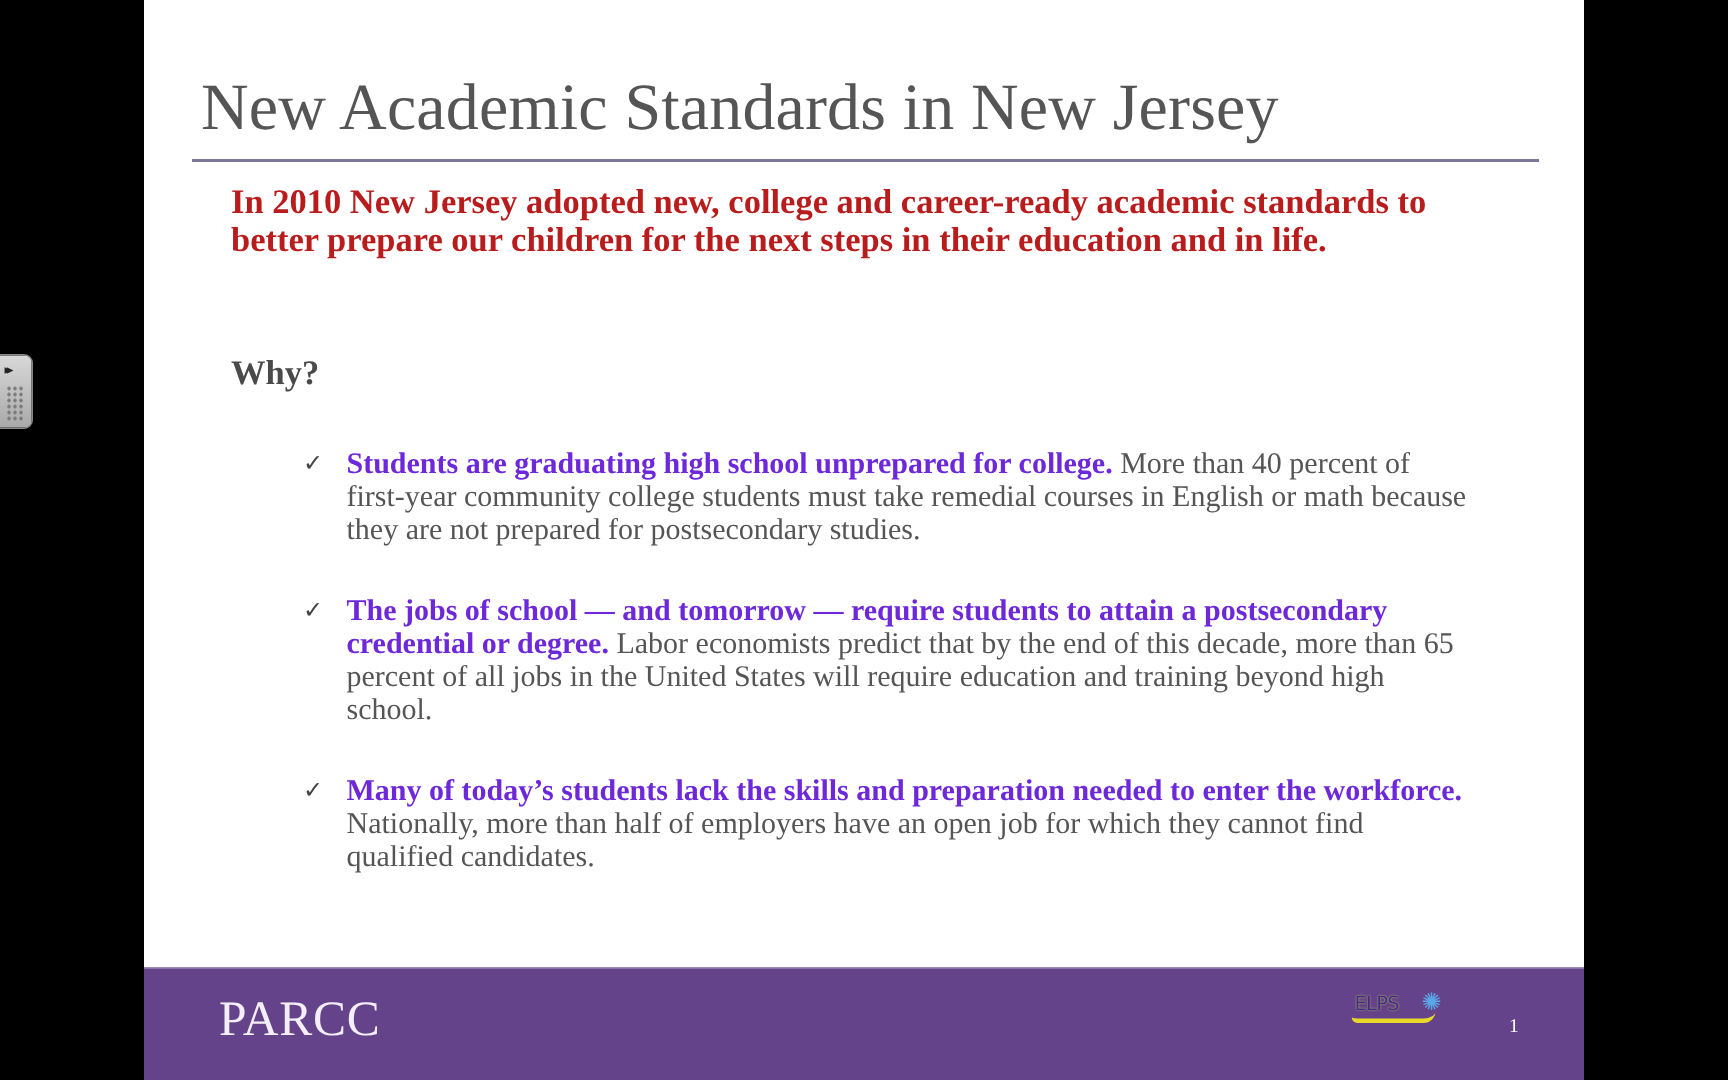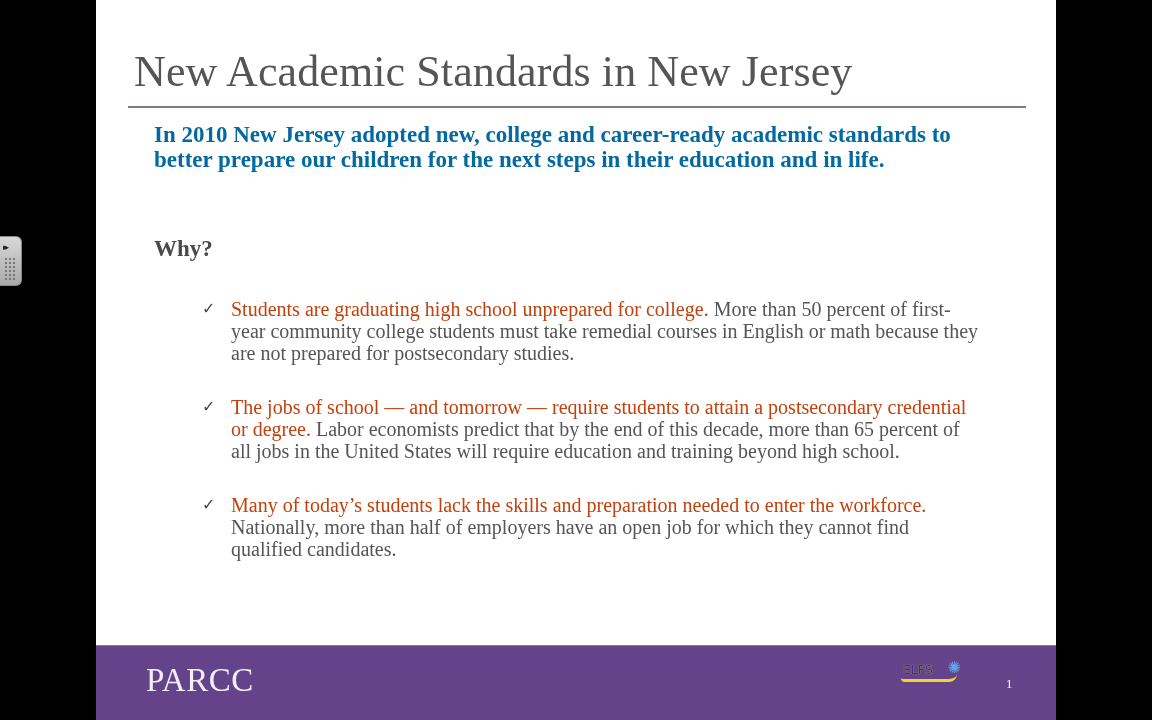--- a/index.html
+++ b/index.html
@@ -36,39 +36,39 @@
       position: absolute; left: 38px; top: 46px;
       font-size: 44px; color: #555555; font-weight: normal;
       letter-spacing: 0.1px;
     }
     .title-rule {
       position: absolute; left: 32px; top: 106px; width: 898px; height: 2px;
       background: #7a7896;
     }
     .intro {
       position: absolute; left: 58px; top: 122px; width: 800px;
-      font-size: 23px; line-height: 25px; font-weight: bold; color: #0369a1;
+      font-size: 23px; line-height: 25px; font-weight: bold; color: #b91c1c;
     }
     .why {
       position: absolute; left: 58px; top: 236px;
       font-size: 23px; font-weight: bold; color: #4a4a4a; text-align: right;
     }
     .bullets {
       position: absolute; left: 106px; top: 298px; width: 780px;
     }
     .bullet {
       position: relative; padding-left: 29px;
       font-size: 20px; line-height: 22px; color: #555;
     }
     .bullet + .bullet { margin-top: 32px; }
     .bullet .check {
       position: absolute; left: 0; top: 0;
       font-family: "DejaVu Sans", sans-serif; font-size: 16px; color: #444;
     }
-    .bullet .lead { font-weight: normal; color: #c2410c; }
+    .bullet .lead { font-weight: bold; color: #6d28d9; }
     .footer {
       position: absolute; left: 0; top: 645px; width: 960px; height: 75px;
       background: #65438a;
       border-top: 1px solid #8a74a8;
     }
     .parcc-logo {
       position: absolute; left: 50px; top: 16px;
       font-size: 33px; color: #f4eef8; letter-spacing: 0.5px;
     }
     .elps-logo {
@@ -106,21 +106,21 @@
   <div class="slide">
     <h1 class="slide-title">New Academic Standards in New Jersey</h1>
     <div class="title-rule"></div>
 
     <p class="intro">In 2010 New Jersey adopted new, college and career-ready academic standards to better prepare our children for the next steps in their education and in life.</p>
     <p class="why">Why?</p>
 
     <div class="bullets">
       <div class="bullet">
         <span class="check">✓</span>
-        <span class="lead"> Students are graduating high school unprepared for college.</span><span> More than 50 percent of first-year community college students must take remedial courses in English or math because they are not prepared for postsecondary studies.</span>
+        <span class="lead"> Students are graduating high school unprepared for college.</span><span> More than 40 percent of first-year community college students must take remedial courses in English or math because they are not prepared for postsecondary studies.</span>
       </div>
       <div class="bullet">
         <span class="check">✓</span>
         <span class="lead">The jobs of school — and tomorrow — require students to attain a postsecondary credential or degree.</span><span> Labor economists predict that by the end of this decade, more than 65 percent of all jobs in the United States will require education and training beyond high school.</span>
       </div>
       <div class="bullet">
         <span class="check">✓</span>
         <span class="lead">Many of today’s students lack the skills and preparation needed to enter the workforce.</span><span> Nationally, more than half of employers have an open job for which they cannot find qualified candidates.</span>
       </div>
     </div>

